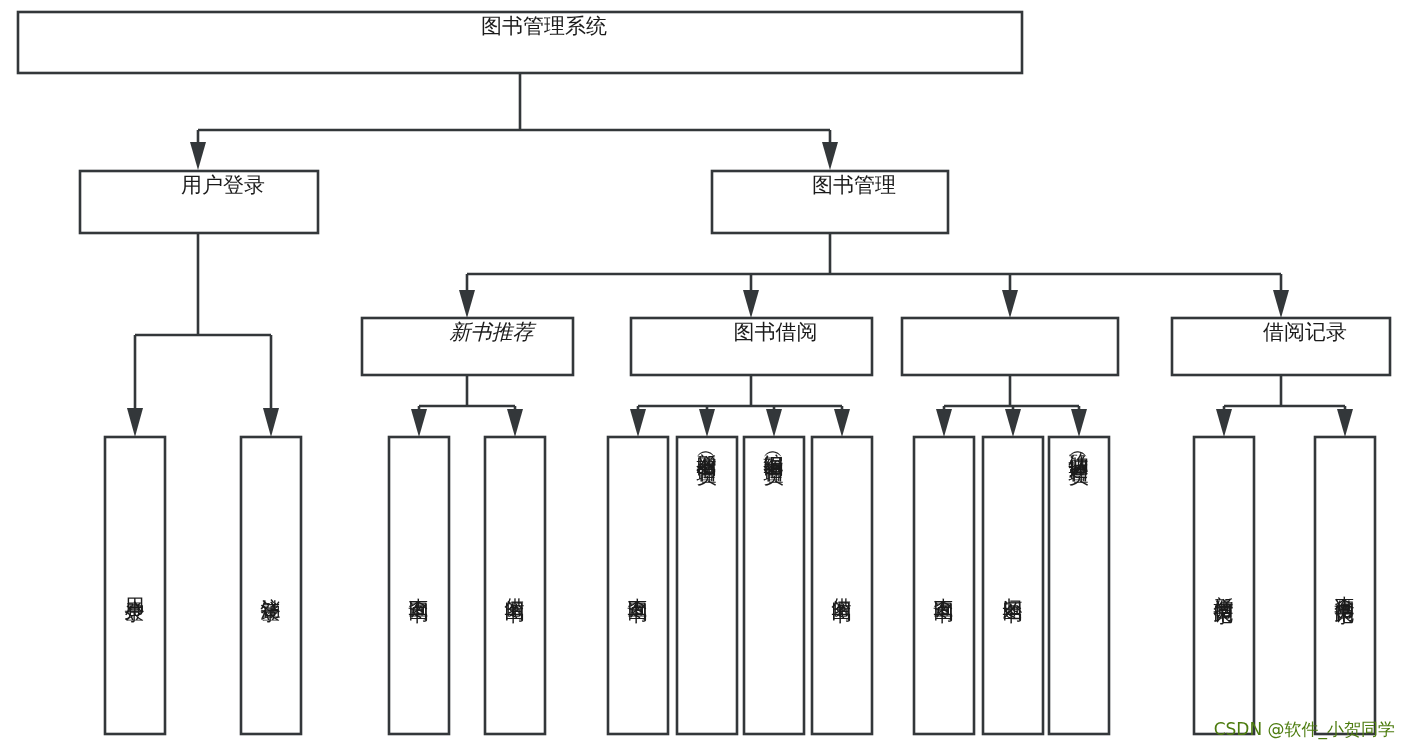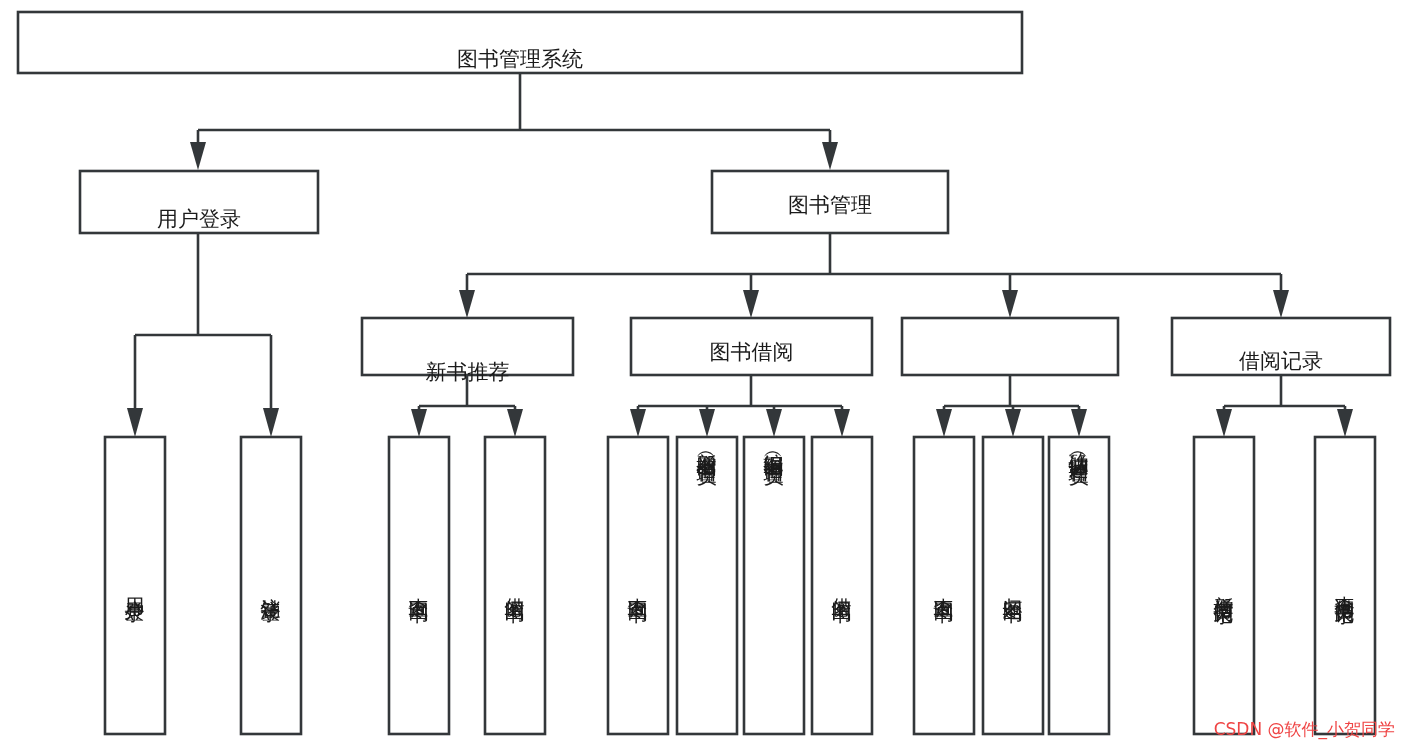--- a/index.html
+++ b/index.html
@@ -55,37 +55,38 @@
     font-family: "DejaVu Sans", "Liberation Sans", sans-serif;
     font-size: 20px;
     line-height: 1.0;
     color: #1b1b1b;
     letter-spacing: 2px;
     white-space: nowrap;
   }
   .hlabel-wrap {
     position: absolute;
     display: flex;
-    align-items: flex-end;
+    align-items: flex-start;
     justify-content: center;
     pointer-events: none;
+    padding-left: 24px;
   }
   .hlabel-text {
     font-family: "DejaVu Sans", "Liberation Sans", sans-serif;
     font-size: 21px;
     color: #1b1b1b;
     white-space: nowrap;
   }
   #watermark {
     position: absolute;
     right: 10px;
     bottom: 6px;
     font-family: "DejaVu Sans", "Liberation Sans", sans-serif;
     font-size: 17px;
-    color: #ef4444;
+    color: #4d7c0f;
     white-space: nowrap;
     pointer-events: none;
   }
 </style>
 </head>
 <body>
 
 <div id="diagram-root">
 
   <svg id="flowchart" viewBox="0 0 1405 747">
@@ -188,21 +189,21 @@
   </div>
 
   <div class="hlabel-wrap" style="left:80px; top:171px; width:238px; height:62px;">
     <span class="hlabel-text">用户登录</span>
   </div>
 
   <div class="hlabel-wrap" style="left:712px; top:171px; width:236px; height:48px;">
     <span class="hlabel-text">图书管理</span>
   </div>
 
-  <div class="hlabel-wrap" style="left:362px; top:318px; width:211px; height:68px;">
+  <div class="hlabel-wrap" style="left:362px; top:318px; width:211px; height:68px;font-style:italic;">
     <span class="hlabel-text">新书推荐</span>
   </div>
 
   <div class="hlabel-wrap" style="left:631px; top:318px; width:241px; height:48px;">
     <span class="hlabel-text">图书借阅</span>
   </div>
 
 
   <div class="hlabel-wrap" style="left:1172px; top:318px; width:218px; height:57px;">
     <span class="hlabel-text">借阅记录</span>

